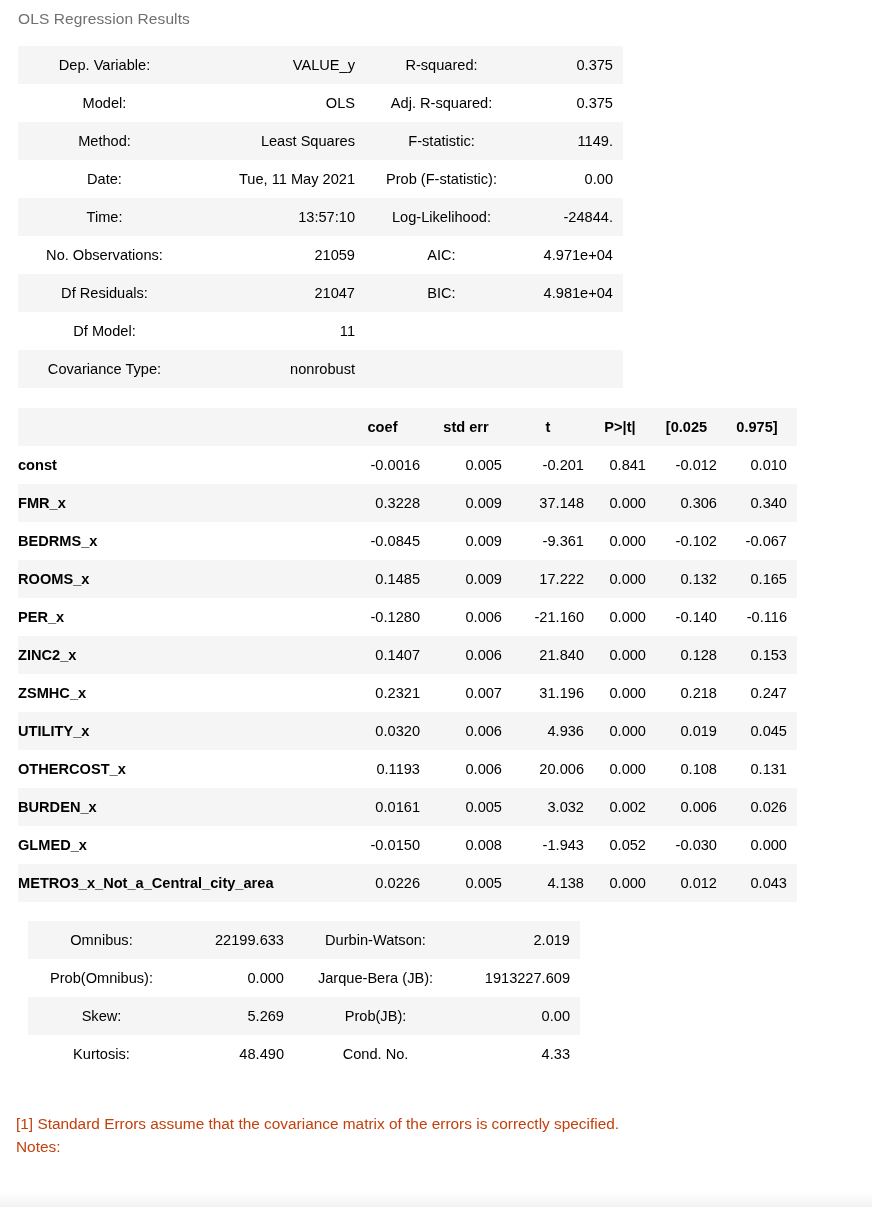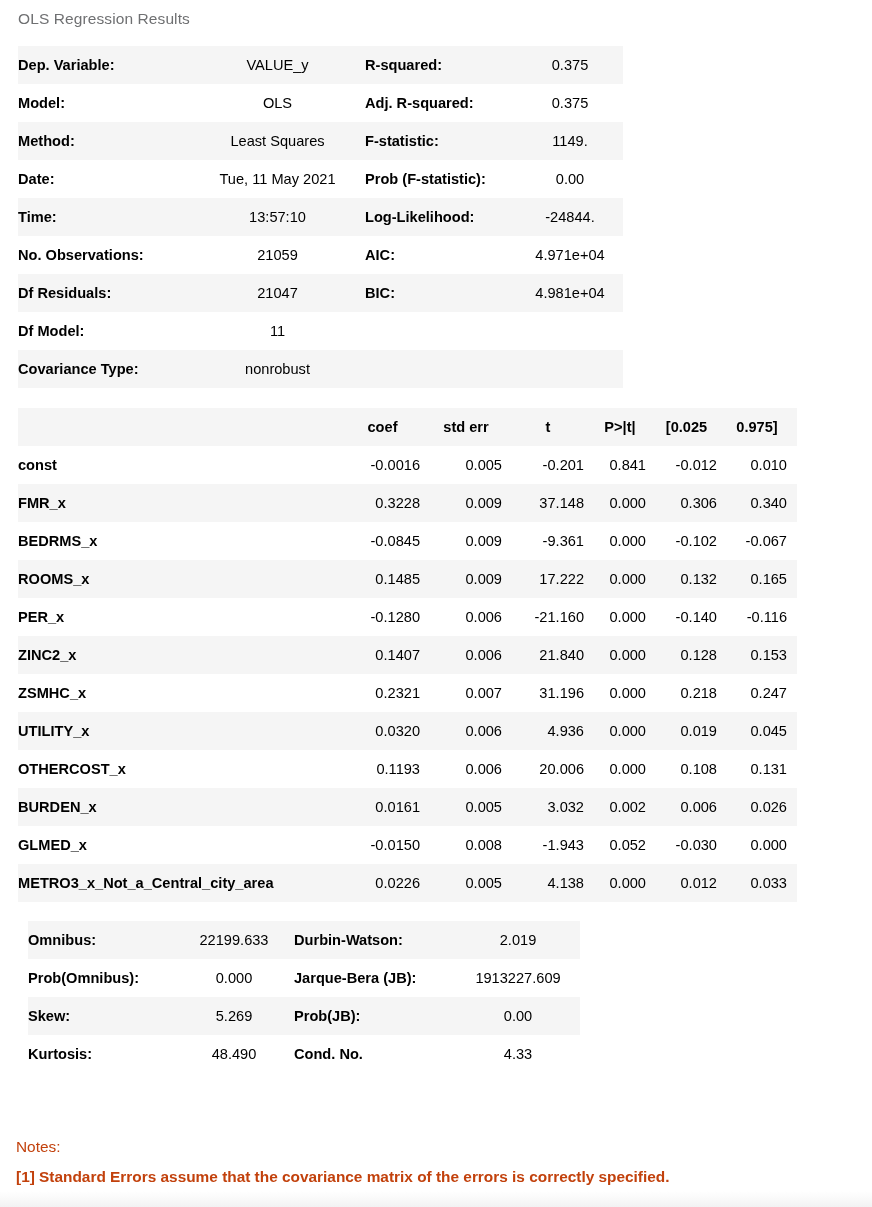--- a/index.html
+++ b/index.html
@@ -57,27 +57,27 @@
   }
   table.sm tr.shade > td,
   table.sm tr.shade > th {
     background: #f5f5f5;
   }
   table.sm tr.plain > td,
   table.sm tr.plain > th {
     background: #ffffff;
   }
   .lbl {
-    font-weight: bold;
-    text-align: left;
+    font-weight: normal;
+    text-align: center;
     padding-right: 9px !important;
   }
   .val {
     font-weight: normal;
-    text-align: center;
+    text-align: right;
     padding-right: 10px !important;
   }
   .hdr {
     font-weight: bold;
     text-align: center;
     padding-right: 10px !important;
   }
 
   
   #summary-table {
@@ -128,21 +128,21 @@
   
   .notes {
     position: absolute;
     left: 16px;
     font-size: 15.4px;
     line-height: 20px;
     color: #c2410c;
     white-space: nowrap;
   }
   #notes-heading { top: 1137px; }
-  #notes-line-1 { top: 1167px; font-weight: bold; }
+  #notes-line-1 { top: 1114px; }
 
   
   .bottom-band {
     position: absolute;
     left: 0;
     bottom: 0;
     width: 872px;
     height: 16px;
     background: linear-gradient(to bottom, #ffffff 0%, #fafafa 45%, #f2f2f3 100%);
   }
@@ -340,21 +340,21 @@
           <td class="num">-0.030</td>
           <td class="num">0.000</td>
         </tr>
         <tr class="shade">
           <th class="rowname">METRO3_x_Not_a_Central_city_area</th>
           <td class="num">0.0226</td>
           <td class="num">0.005</td>
           <td class="num">4.138</td>
           <td class="num">0.000</td>
           <td class="num">0.012</td>
-          <td class="num">0.033</td>
+          <td class="num">0.043</td>
         </tr>
       </tbody>
   </table>
 
   <table class="sm" id="diag-table">
     <colgroup>
       <col class="d0">
         <col class="d1">
         <col class="d2">
         <col class="d3">

